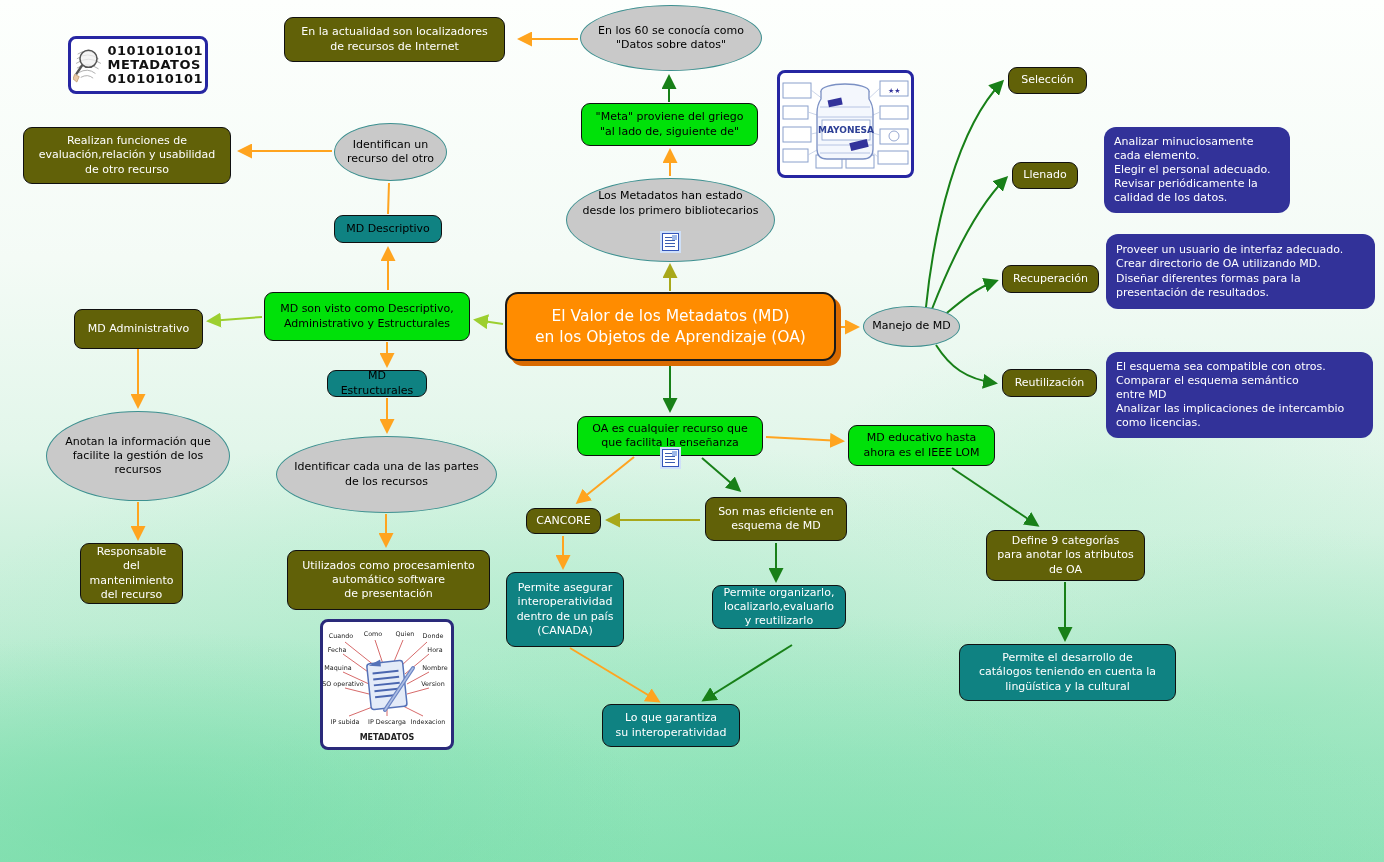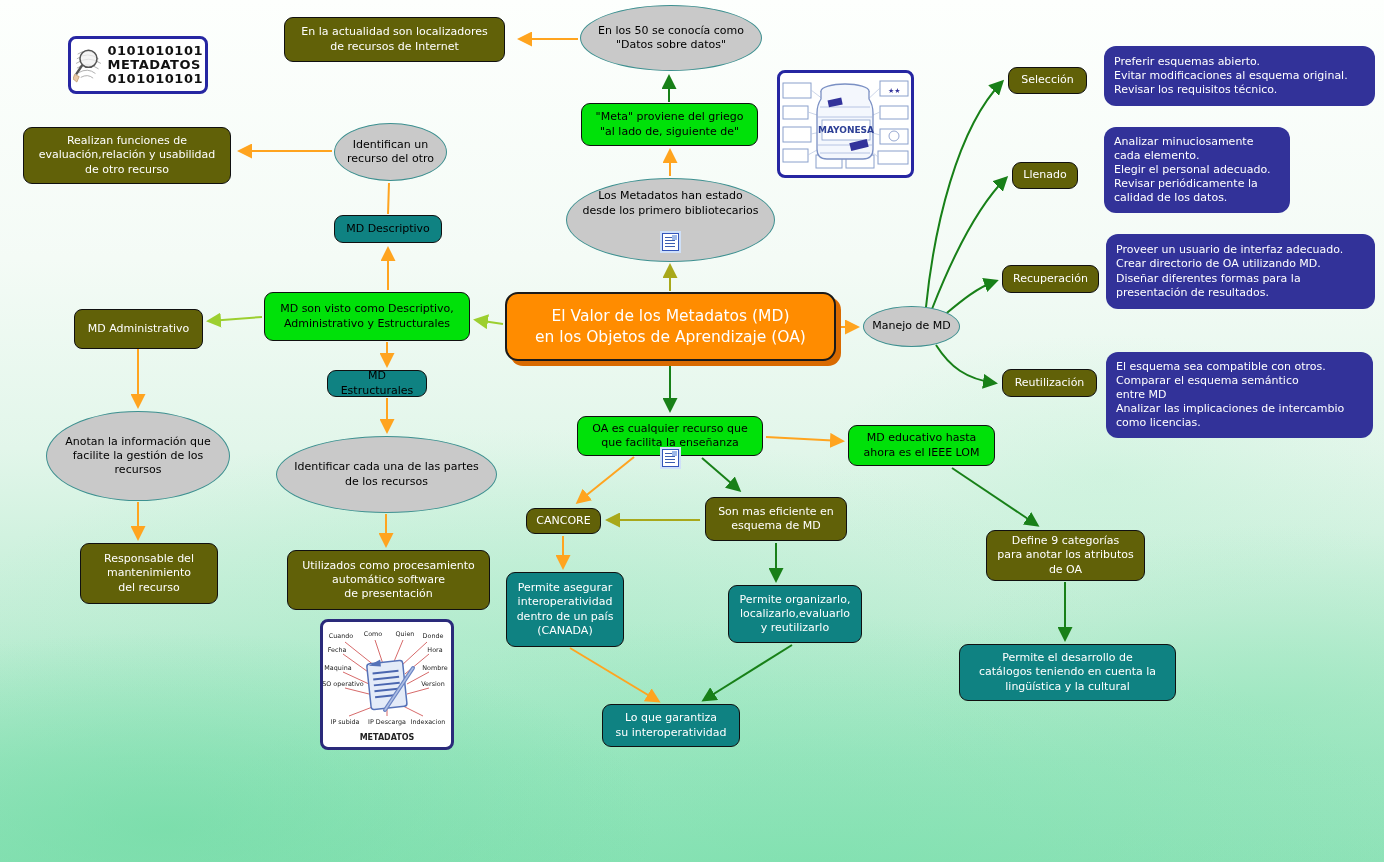--- a/index.html
+++ b/index.html
@@ -110,21 +110,21 @@
     </svg>
     <div class="stamp-text">
       <div>0101010101</div>
       <div>METADATOS</div>
       <div>0101010101</div>
     </div>
   </div>
 
   <div class="node box olive" style="left:284px;top:17px;width:221px;height:45px;">En la actualidad son localizadores
 de recursos de Internet</div>
-  <div class="node ellipse" style="left:580px;top:5px;width:182px;height:66px;">En los 50  se conocía como
+  <div class="node ellipse" style="left:580px;top:5px;width:182px;height:66px;">En los 60  se conocía como
 "Datos sobre datos"</div>
   <div class="node box greenb" style="left:581px;top:103px;width:177px;height:43px;">"Meta" proviene del griego
 "al lado de, siguiente de"</div>
   <div class="node ellipse" style="left:334px;top:123px;width:113px;height:58px;">Identifican un
 recurso del otro</div>
   <div class="node box olive" style="left:23px;top:127px;width:208px;height:57px;">Realizan funciones de
 evaluación,relación y usabilidad
 de otro recurso</div>
 
   <div class="node ellipse ell-col" style="left:566px;top:178px;width:209px;height:84px;">
@@ -172,23 +172,20 @@
       <text x="108" y="20" font-size="7" fill="#32329b">★★</text>
       <circle cx="114" cy="63" r="5" fill="none" stroke="#7b90c4" stroke-width="0.8"></circle>
     </svg>
   </div>
 
   <div class="node box olive" style="left:1008px;top:67px;width:79px;height:27px;">Selección</div>
   <div class="node box olive" style="left:1012px;top:162px;width:66px;height:27px;">Llenado</div>
   <div class="node box olive" style="left:1002px;top:265px;width:97px;height:28px;">Recuperación</div>
   <div class="node box olive" style="left:1002px;top:369px;width:95px;height:28px;">Reutilización</div>
 
-  <div class="node navy" style="left:1104px;top:46px;width:271px;height:60px;">Preferir esquemas abierto.
-Evitar modificaciones al esquema original.
-Revisar los requisitos técnico.</div>
   <div class="node navy" style="left:1104px;top:127px;width:186px;height:86px;">Analizar minuciosamente
 cada elemento.
 Elegir el personal adecuado.
 Revisar periódicamente la
  calidad de los datos.</div>
   <div class="node navy" style="left:1106px;top:234px;width:269px;height:75px;">Proveer un usuario de interfaz adecuado.
 Crear directorio de OA utilizando MD.
 Diseñar diferentes formas para la
 presentación de resultados.</div>
   <div class="node navy" style="left:1106px;top:352px;width:267px;height:86px;">El esquema sea compatible con otros.
@@ -202,21 +199,21 @@
 en los Objetos de Aprendizaje (OA)</div>
   <div class="node box greenb" style="left:264px;top:292px;width:206px;height:49px;">MD son visto como Descriptivo,
 Administrativo y Estructurales</div>
   <div class="node box olive" style="left:74px;top:309px;width:129px;height:40px;border-radius:8px;">MD Administrativo</div>
   <div class="node box tealb" style="left:334px;top:215px;width:108px;height:28px;">MD Descriptivo</div>
   <div class="node box tealb" style="left:327px;top:370px;width:100px;height:27px;">MD Estructurales</div>
 
   <div class="node ellipse" style="left:46px;top:411px;width:184px;height:90px;">Anotan la información que
 facilite la gestión de los
 recursos</div>
-  <div class="node box olive" style="left:80px;top:543px;width:138px;height:61px;">Responsable del
+  <div class="node box olive" style="left:80px;top:543px;width:103px;height:61px;">Responsable del
 mantenimiento
 del recurso</div>
   <div class="node ellipse" style="left:276px;top:436px;width:221px;height:77px;">Identificar cada una de las partes
 de los recursos</div>
   <div class="node box olive" style="left:287px;top:550px;width:203px;height:60px;">Utilizados como procesamiento
 automático software
 de presentación</div>
 
   <div class="img-frame" style="left:320px;top:619px;width:134px;height:131px;border-color:#2a2a7a;">
     <svg width="128" height="125" viewBox="0 0 128 125">
@@ -272,21 +269,21 @@
   <span class="doc-icon" style="position:absolute;left:662px;top:449px;"></span>
   <div class="node box greenb" style="left:848px;top:425px;width:147px;height:41px;">MD educativo hasta
 ahora es el IEEE LOM</div>
   <div class="node box olive" style="left:526px;top:508px;width:75px;height:26px;">CANCORE</div>
   <div class="node box olive" style="left:705px;top:497px;width:142px;height:44px;">Son mas eficiente en
 esquema de MD</div>
   <div class="node box tealw" style="left:506px;top:572px;width:118px;height:75px;">Permite asegurar
 interoperatividad
 dentro de un país
 (CANADA)</div>
-  <div class="node box tealw" style="left:712px;top:585px;width:134px;height:58px;margin-left:16px;">Permite organizarlo,
+  <div class="node box tealw" style="left:712px;top:585px;width:134px;height:44px;">Permite organizarlo,
 localizarlo,evaluarlo
 y reutilizarlo</div>
   <div class="node box tealw" style="left:602px;top:704px;width:138px;height:43px;">Lo que garantiza
 su interoperatividad</div>
   <div class="node box olive" style="left:986px;top:530px;width:159px;height:51px;">Define 9 categorías
 para anotar los atributos
 de OA</div>
   <div class="node box tealw" style="left:959px;top:644px;width:217px;height:57px;">Permite el desarrollo de
 catálogos teniendo en cuenta la
 lingüística y la cultural</div>

